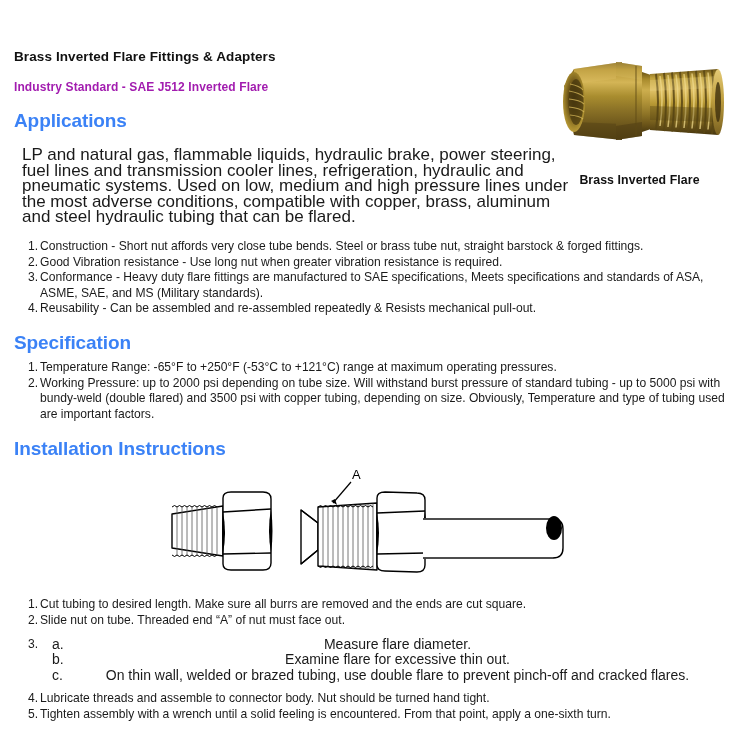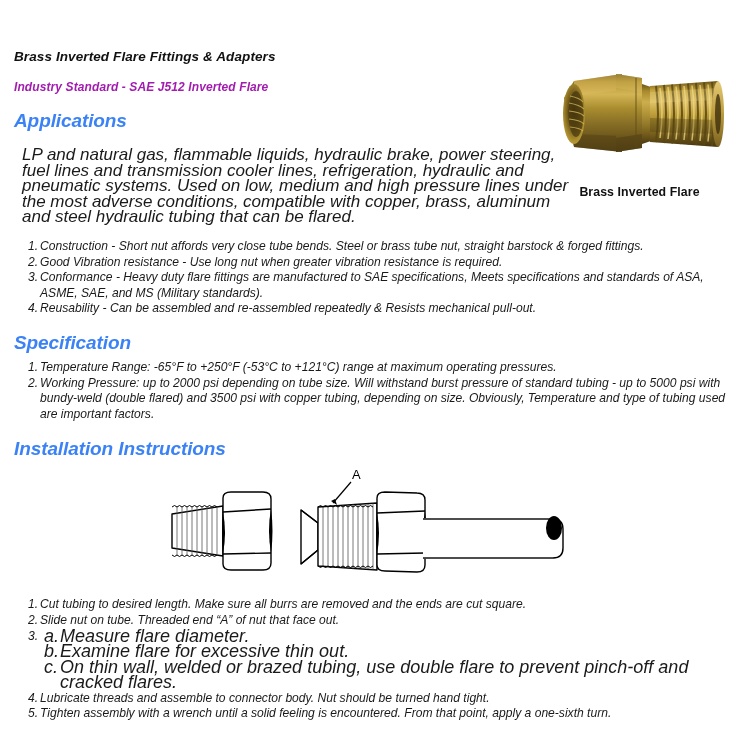--- a/index.html
+++ b/index.html
@@ -19,21 +19,20 @@
     position: relative;
     width: 750px;
     height: 750px;
     padding: 0;
     box-sizing: border-box;
   }
   .content {
     padding: 0 15px 0 14px;
     box-sizing: border-box;
     width: 750px;
-    font-style: italic;
   }
 
   
   .doc-title {
     font-size: 13.5px;
     font-weight: bold;
     margin: 0;
     padding-top: 49px;
     letter-spacing: 0.1px;
     color: #111;
@@ -85,43 +84,44 @@
   }
   ol.num-list > li::before {
     content: counter(li) ".";
     position: absolute;
     left: 10px;
     top: 0;
     width: 14px;
     text-align: right;
   }
   ol.alpha-list {
-    margin: 0;
+    margin: 8px;
     padding: 0;
     list-style: none;
     counter-reset: la;
-    font-size: 18px;
+    font-size: 14px;
     line-height: 15.6px;
+    text-align: center;
   }
   ol.alpha-list > li {
     counter-increment: la;
     position: relative;
     padding-left: 20px;
   }
   ol.alpha-list > li::before {
     content: counter(la, lower-alpha) ".";
     position: absolute;
     left: 4px;
     top: 0;
   }
 
   
   .product-block {
     position: absolute;
-    top: 48px;
+    top: 36px;
     right: 8px;
     width: 205px;
     text-align: center;
   }
   .product-photo {
     position: relative;
     width: 180px;
     height: 135px;
     margin: 0 auto;
   }
@@ -342,21 +342,21 @@
         <line x1="178" y1="37" x2="196" y2="16" stroke="#000000" stroke-width="1.2"></line>
         <path d="M176,35 L182,39 L180,33 Z" fill="#000000" stroke="none"></path>
       </g>
       <text x="197" y="13" font-family="Liberation Sans, sans-serif" font-size="13" fill="#000000">A</text>
     </svg>
   </div>
 
   <div class="content">
     <ol class="num-list">
       <li>Cut tubing to desired length. Make sure all burrs are removed and the ends are cut square.</li>
-      <li>Slide nut on tube. Threaded end “A” of nut that face out.</li>
+      <li>Slide nut on tube. Threaded end “A” of nut must face out.</li>
       <li>
         <ol class="alpha-list">
           <li>Measure flare diameter.</li>
           <li>Examine flare for excessive thin out.</li>
           <li>On thin wall, welded or brazed tubing, use double flare to prevent pinch-off and cracked flares.</li>
         </ol>
       </li>
       <li>Lubricate threads and assemble to connector body. Nut should be turned hand tight.</li>
       <li>Tighten assembly with a wrench until a solid feeling is encountered. From that point, apply a one-sixth turn.</li>
     </ol>

